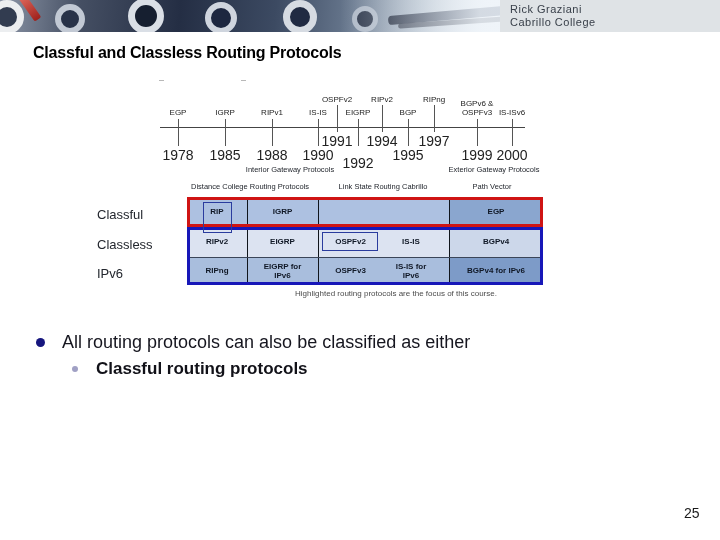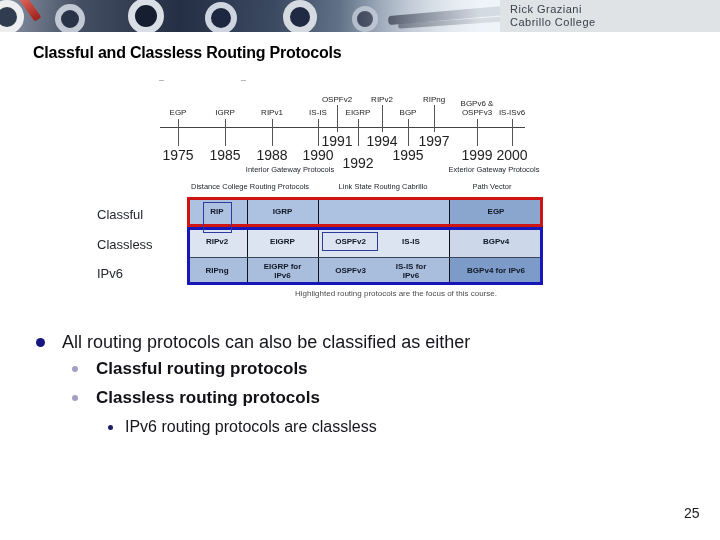--- a/index.html
+++ b/index.html
@@ -86,21 +86,21 @@
 
   <div class="slide-title">Classful and Classless Routing Protocols</div>
 
   <div class="artifact-dash" style="left:159px;top:80px;"></div>
   <div class="artifact-dash" style="left:241px;top:80px;"></div>
 
   <div class="layer" id="timeline-layer">
     <div class="tl-line"></div>
   <div class="tl-label" style="left: 178px; top: 108px;">EGP</div>
       <div class="tl-tick" style="left: 178px; top: 119px; height: 27px;"></div>
-      <div class="tl-year" style="left: 178px; top: 147px;">1975</div>
+      <div class="tl-year" style="left: 178px; top: 147px;">1978</div>
       <div class="tl-label" style="left: 225px; top: 108px;">IGRP</div>
       <div class="tl-tick" style="left: 225px; top: 119px; height: 27px;"></div>
       <div class="tl-year" style="left: 225px; top: 147px;">1985</div>
       <div class="tl-label" style="left: 272px; top: 108px;">RIPv1</div>
       <div class="tl-tick" style="left: 272px; top: 119px; height: 27px;"></div>
       <div class="tl-year" style="left: 272px; top: 147px;">1988</div>
       <div class="tl-label" style="left: 318px; top: 108px;">IS-IS</div>
       <div class="tl-tick" style="left: 318px; top: 119px; height: 27px;"></div>
       <div class="tl-year" style="left: 318px; top: 147px;">1990</div>
       <div class="tl-label" style="left: 337px; top: 95px;">OSPFv2</div>
@@ -171,24 +171,16 @@
 
   <div class="layer" id="bullets-layer">
       <div class="bullet-row lv1" style="top: 331px;">
         <div class="dot"></div>
         <div>All routing protocols can also be classified as either</div>
       </div>
       <div class="bullet-row lv2" style="top: 358px;">
         <div class="dot"></div>
         <div>Classful routing protocols</div>
       </div>
-      <div class="bullet-row lv2" style="top: 387px;">
-        <div class="dot"></div>
-        <div>Classless routing protocols</div>
-      </div>
-      <div class="bullet-row lv3" style="top: 416px;">
-        <div class="dot"></div>
-        <div>IPv6 routing protocols are classless</div>
-      </div>
     </div>
 
   <div class="page-number">25</div>
 </div>
 
 </body></html>

